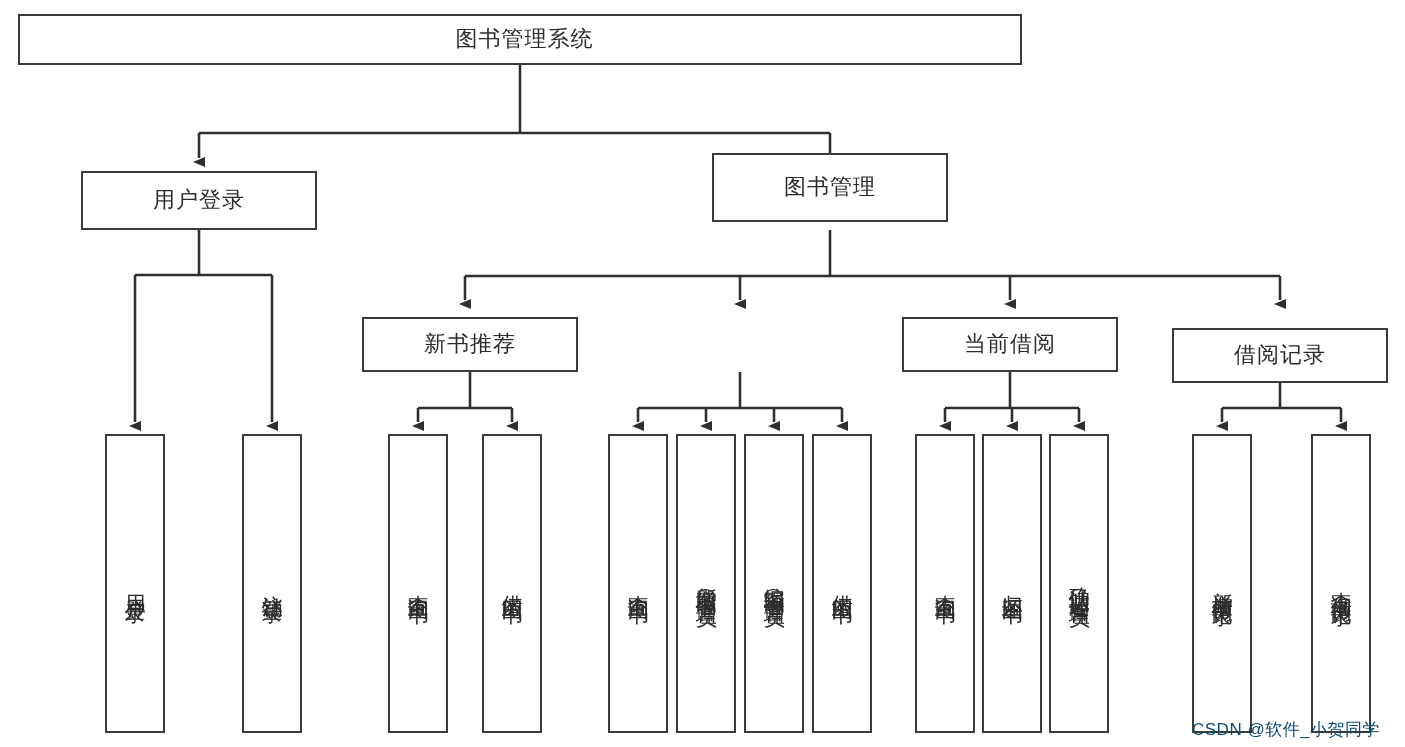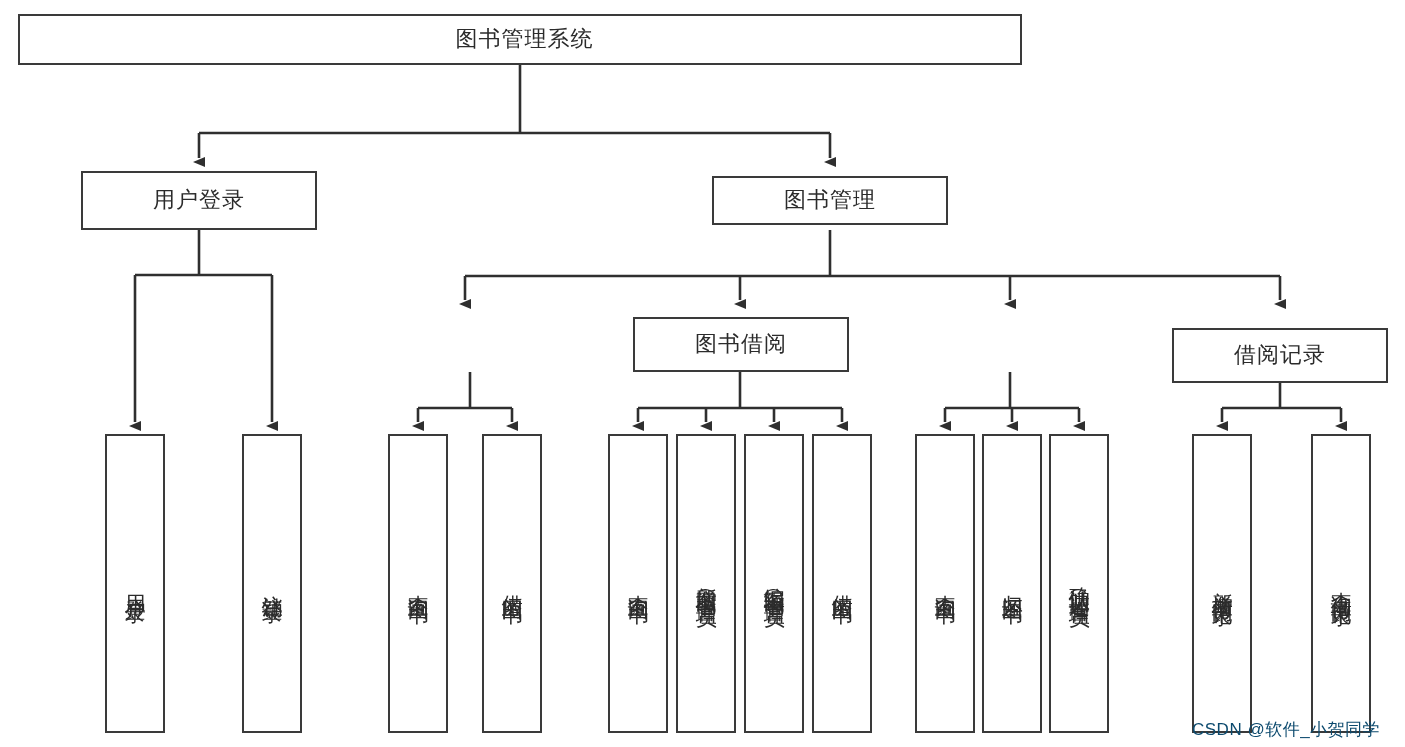--- a/index.html
+++ b/index.html
@@ -116,26 +116,29 @@
     </g>
   </svg>
 
   <div class="node h" style="left:18px; top:14px; width:1004px; height:51px;padding-left:9px;">
     <span>图书管理系统</span>
   </div>
 
   <div class="node h" style="left:81px; top:171px; width:236px; height:59px;">
     <span>用户登录</span>
   </div>
-  <div class="node h" style="left:712px; top:176px; width:236px; height:49px;">
+  <div class="node h" style="left:712px; top:153px; width:236px; height:69px;">
     <span>图书管理</span>
   </div>
 
-  <div class="node h" style="left:633px; top:317px; width:216px; height:55px;">
-    <span>图书借阅</span>
+  <div class="node h" style="left:362px; top:317px; width:216px; height:55px;">
+    <span>新书推荐</span>
+  </div>
+  <div class="node h" style="left:902px; top:317px; width:216px; height:55px;">
+    <span>当前借阅</span>
   </div>
   <div class="node h" style="left:1172px; top:317px; width:216px; height:55px;margin-top:11px;">
     <span>借阅记录</span>
   </div>
 
   <div class="node v" style="left:105px; top:434px; width:60px; height:299px;">
     <span class="vtext">用户登录</span>
   </div>
   <div class="node v" style="left:242px; top:434px; width:60px; height:299px;">
     <span class="vtext">注销登录</span>

